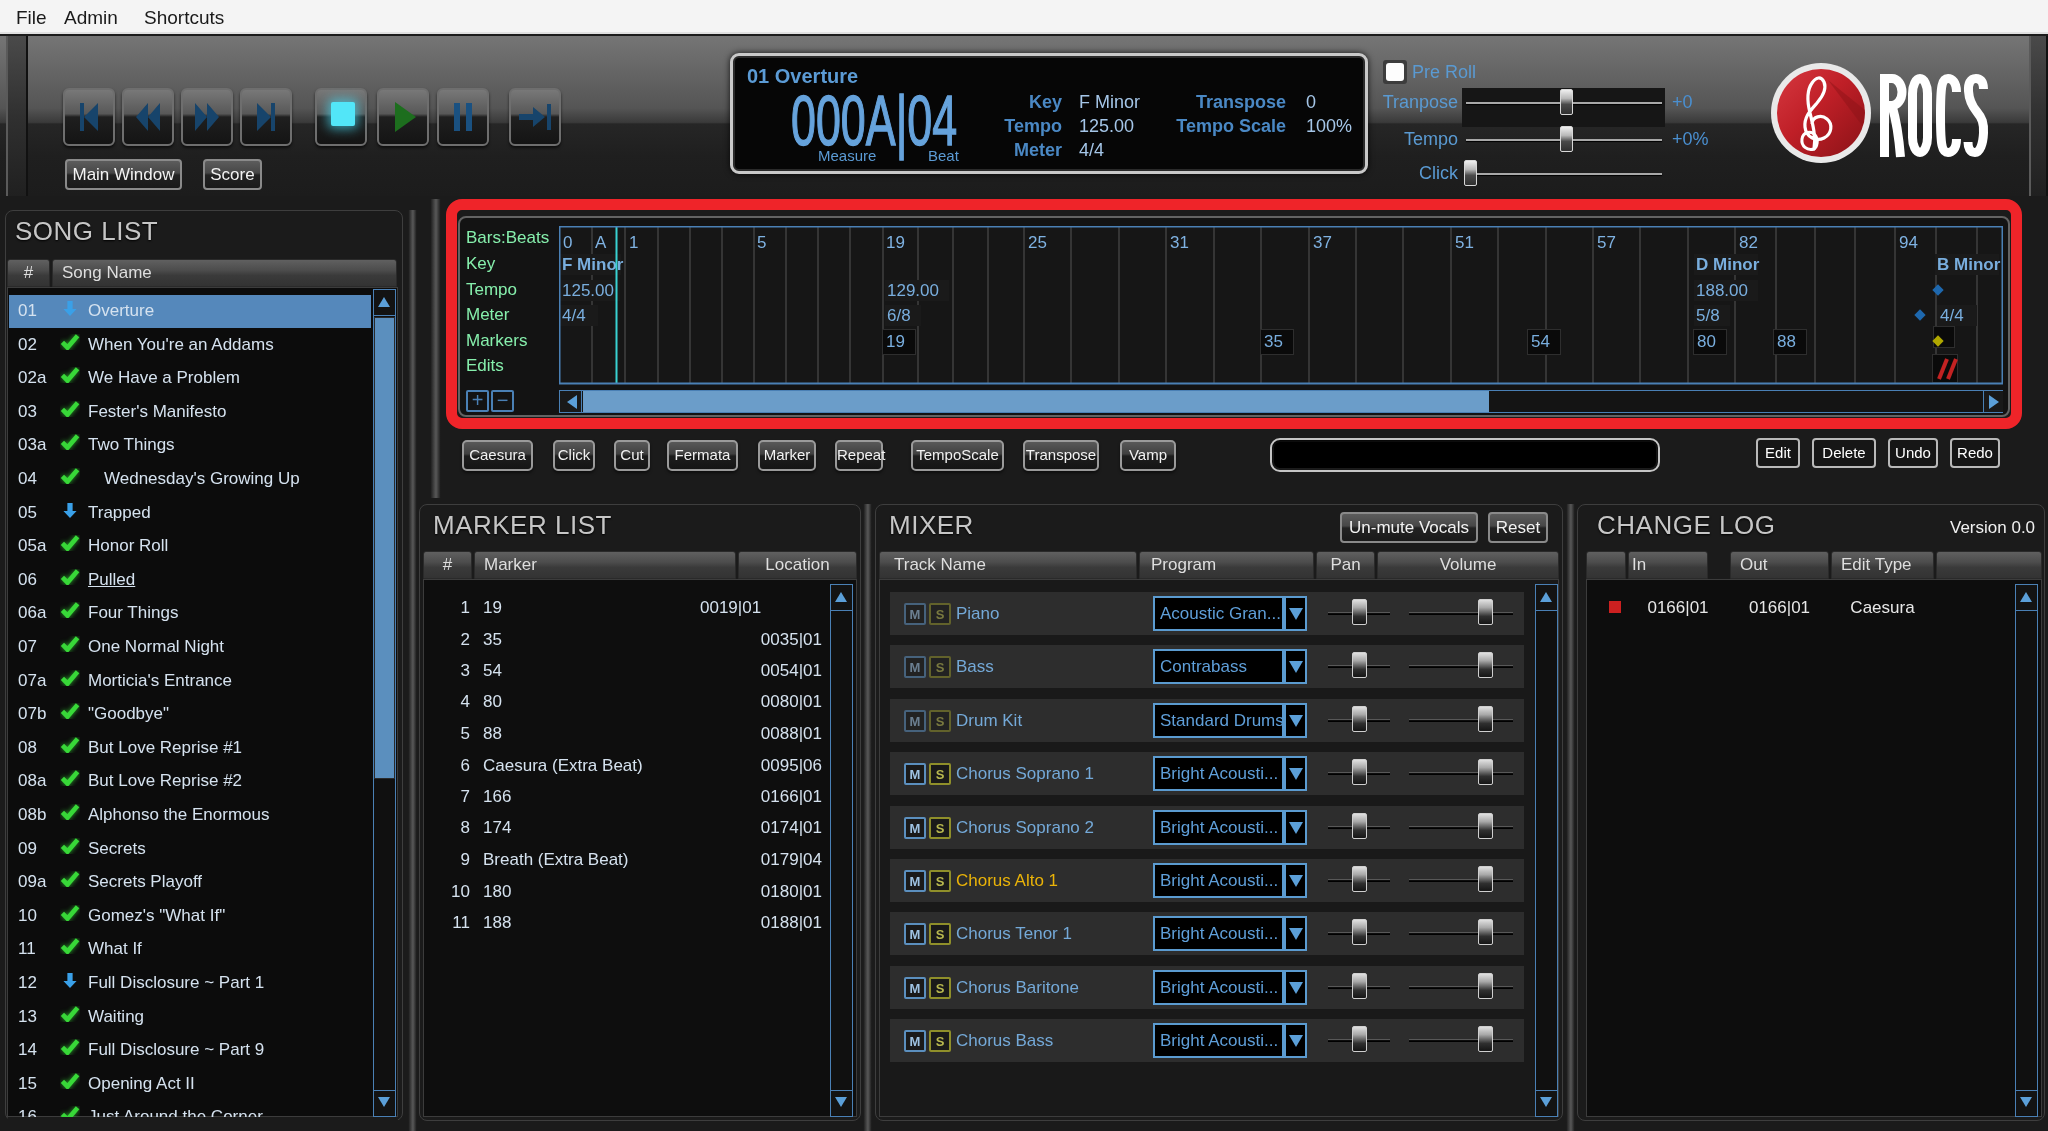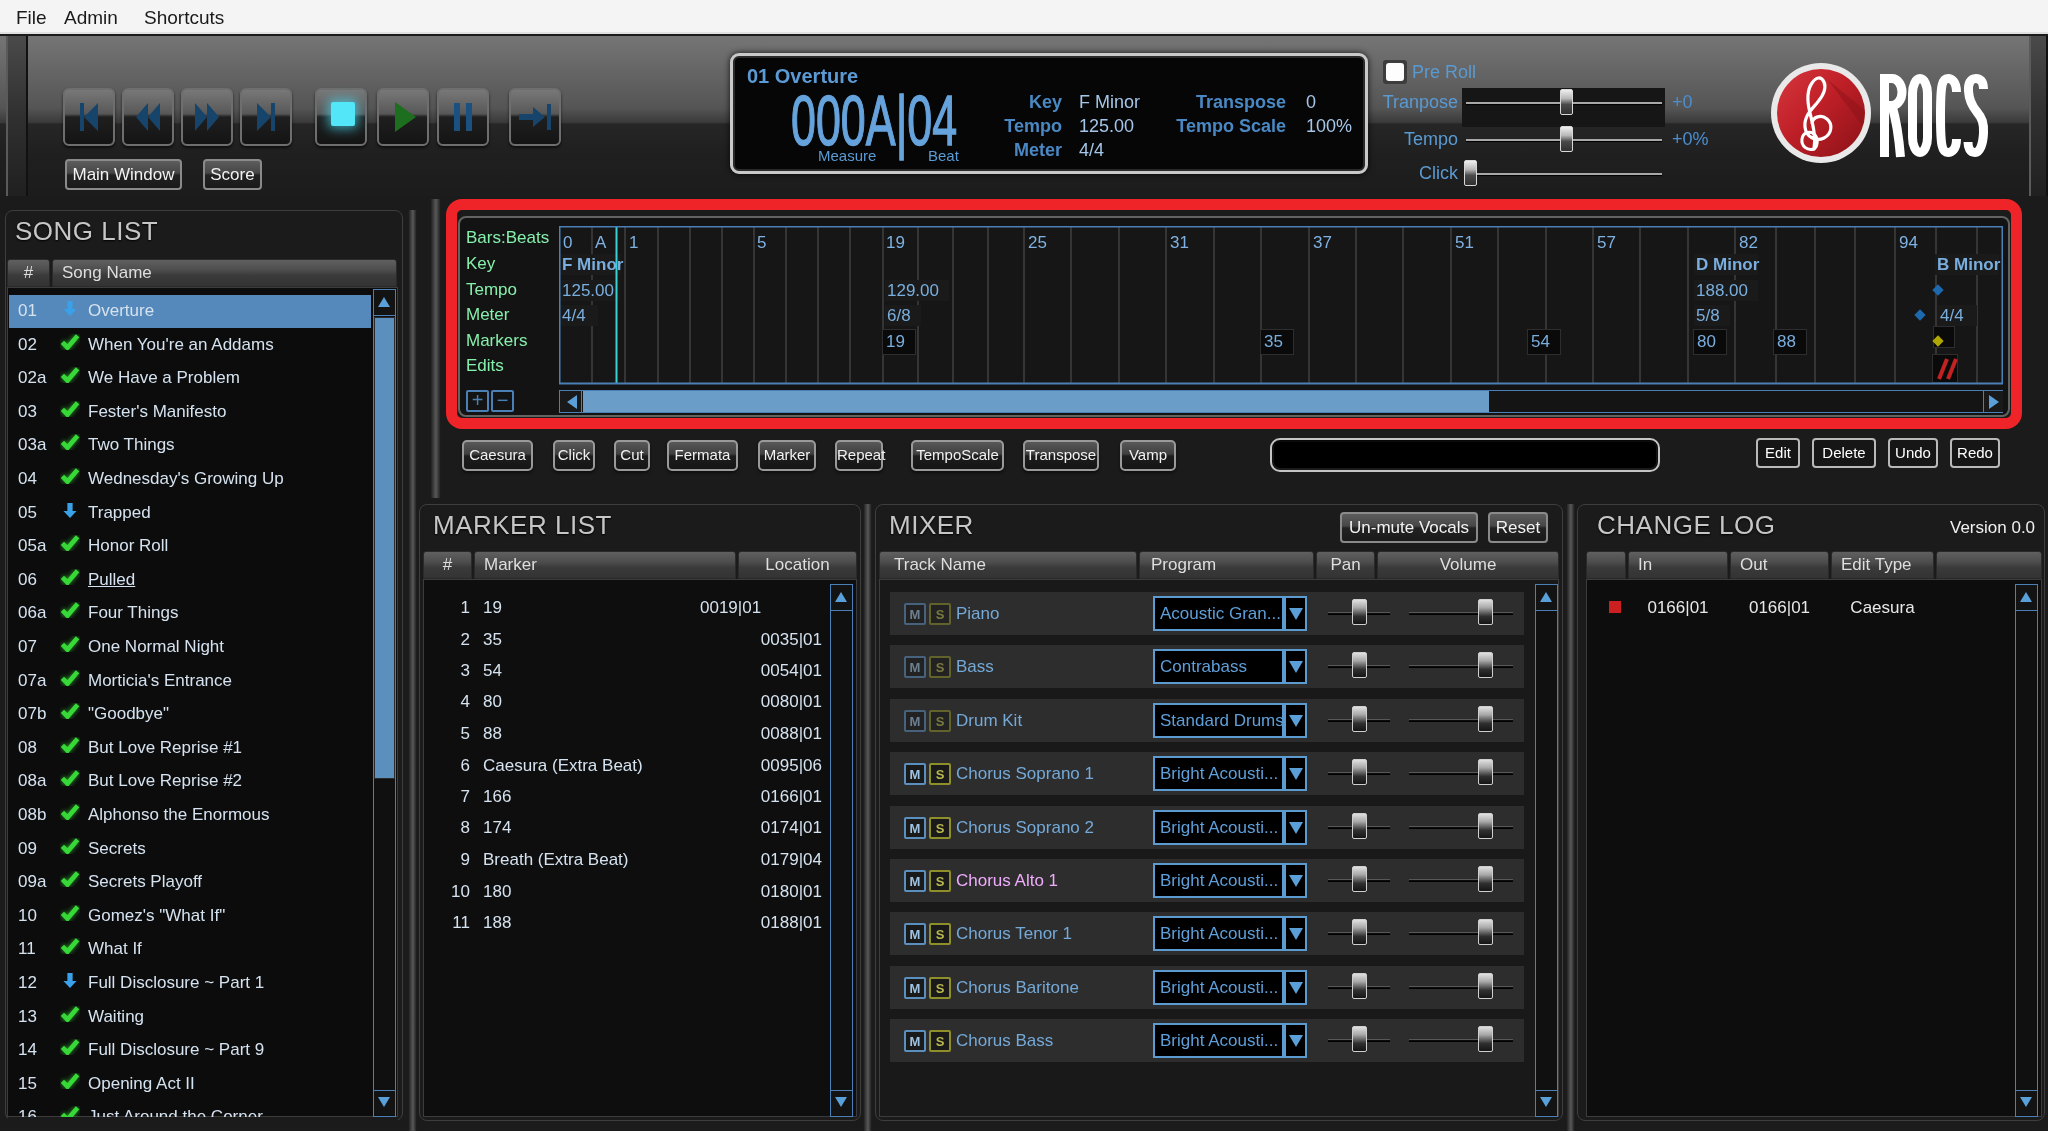--- a/index.html
+++ b/index.html
@@ -329,21 +329,21 @@
 <div class="srow" style="left:88px;top:402px;">Fester's Manifesto</div>
 <div class="srow" style="left:18px;top:435px;">03a</div>
 <svg class="check" style="left:60px;top:434px;" width="22" height="19" viewBox="0 0 22 19">
         <path d="M2 10 L8 16 L20 2" stroke="#38d838" stroke-width="5.5" fill="none" style="filter:drop-shadow(0 0 3px #2aa82a)"></path>
       </svg>
 <div class="srow" style="left:88px;top:435px;">Two Things</div>
 <div class="srow" style="left:18px;top:469px;">04</div>
 <svg class="check" style="left:60px;top:468px;" width="22" height="19" viewBox="0 0 22 19">
         <path d="M2 10 L8 16 L20 2" stroke="#38d838" stroke-width="5.5" fill="none" style="filter:drop-shadow(0 0 3px #2aa82a)"></path>
       </svg>
-<div class="srow" style="left:88px;top:469px;">Wednesday's Growing Up</div>
+<div class="srow" style="left:104px;top:469px;">Wednesday's Growing Up</div>
 <div class="srow" style="left:18px;top:503px;">05</div>
 <svg class="dnarrow" style="left:63px;top:502px;" width="16" height="19" viewBox="0 0 16 19">
         <path d="M5 1 h6 v9 h4.5 l-7.5 8 -7.5-8 H5 z" fill="#3aa0e8"></path>
       </svg>
 <div class="srow" style="left:88px;top:503px;">Trapped</div>
 <div class="srow" style="left:18px;top:536px;">05a</div>
 <svg class="check" style="left:60px;top:535px;" width="22" height="19" viewBox="0 0 22 19">
         <path d="M2 10 L8 16 L20 2" stroke="#38d838" stroke-width="5.5" fill="none" style="filter:drop-shadow(0 0 3px #2aa82a)"></path>
       </svg>
 <div class="srow" style="left:88px;top:536px;">Honor Roll</div>
@@ -542,21 +542,21 @@
 <div class="srow" style="left:956px;top:818px;color:#74a9d8;">Chorus Soprano 2</div>
 <div class="prog" style="left:1153px;top:810px;width:131px;">Bright Acousti...</div>
 <div class="parrow" style="left:1284px;top:810px;"></div>
 <div class="mtrack" style="left:1328px;top:826px;width:62px;"></div>
 <div class="mthumb" style="left:1352px;top:813px;"></div>
 <div class="mtrack" style="left:1409px;top:826px;width:104px;"></div>
 <div class="mthumb" style="left:1478px;top:813px;"></div>
 <div class="mrow" style="top:859px;"></div>
 <div class="msbtn mbtn" style="left:904px;top:870px;">M</div>
 <div class="msbtn sbtn" style="left:929px;top:870px;">S</div>
-<div class="srow" style="left:956px;top:871px;color:#f0abfc;">Chorus Alto 1</div>
+<div class="srow" style="left:956px;top:871px;color:#eab308;">Chorus Alto 1</div>
 <div class="prog" style="left:1153px;top:863px;width:131px;">Bright Acousti...</div>
 <div class="parrow" style="left:1284px;top:863px;"></div>
 <div class="mtrack" style="left:1328px;top:879px;width:62px;"></div>
 <div class="mthumb" style="left:1352px;top:866px;"></div>
 <div class="mtrack" style="left:1409px;top:879px;width:104px;"></div>
 <div class="mthumb" style="left:1478px;top:866px;"></div>
 <div class="mrow" style="top:912px;"></div>
 <div class="msbtn mbtn" style="left:904px;top:923px;">M</div>
 <div class="msbtn sbtn" style="left:929px;top:923px;">S</div>
 <div class="srow" style="left:956px;top:924px;color:#74a9d8;">Chorus Tenor 1</div>
@@ -590,21 +590,21 @@
 <div class="sbbox" style="left:1536px;top:585px;"></div>
       <div class="tri-up" style="left:1540px;top:592px;"></div>
 <div class="sbboxb" style="left:1536px;top:1090px;"></div>
       <div class="tri-dn" style="left:1540px;top:1097px;"></div>
 </div>
 <div id="changelog">
 <div class="panel" style="left:1577px;top:504px;width:468px;height:617px;"></div>
 <div class="ptitle" style="left:1597px;top:510px;">CHANGE LOG</div>
 <div style="position:absolute;left:1950px;top:518px;font-size:17px;color:#f0f0f0;">Version 0.0</div>
 <div class="hcell" style="left:1586px;top:551px;width:40px;"></div>
-<div class="hcell" style="left:1628px;top:551px;width:100px;padding-left:9px;">In</div>
+<div class="hcell" style="left:1628px;top:551px;width:80px;padding-left:3px;">In</div>
 <div class="hcell" style="left:1730px;top:551px;width:99px;padding-left:9px;">Out</div>
 <div class="hcell" style="left:1831px;top:551px;width:103px;padding-left:9px;">Edit Type</div>
 <div class="hcell" style="left:1936px;top:551px;width:106px;"></div>
 <div class="listarea" style="left:1586px;top:579px;width:456px;height:538px;background:#0d0d0d;"></div>
 <div style="position:absolute;left:1609px;top:601px;width:12px;height:12px;background:#cc2020;"></div>
 <div class="srow" style="left:1628px;top:598px;width:100px;text-align:center;color:#e8e8e8;">0166|01</div>
 <div class="srow" style="left:1730px;top:598px;width:99px;text-align:center;color:#e8e8e8;">0166|01</div>
 <div class="srow" style="left:1831px;top:598px;width:103px;text-align:center;color:#e8e8e8;">Caesura</div>
 <div class="sb" style="left:2015px;top:584px;height:533px;"></div>
 <div class="sbbox" style="left:2016px;top:585px;"></div>

